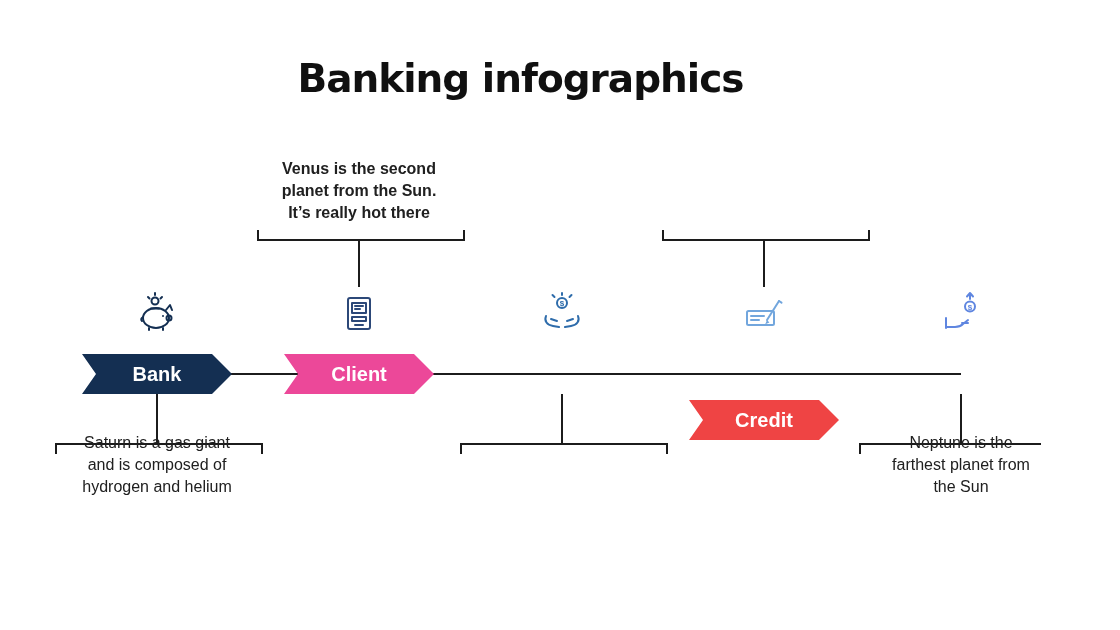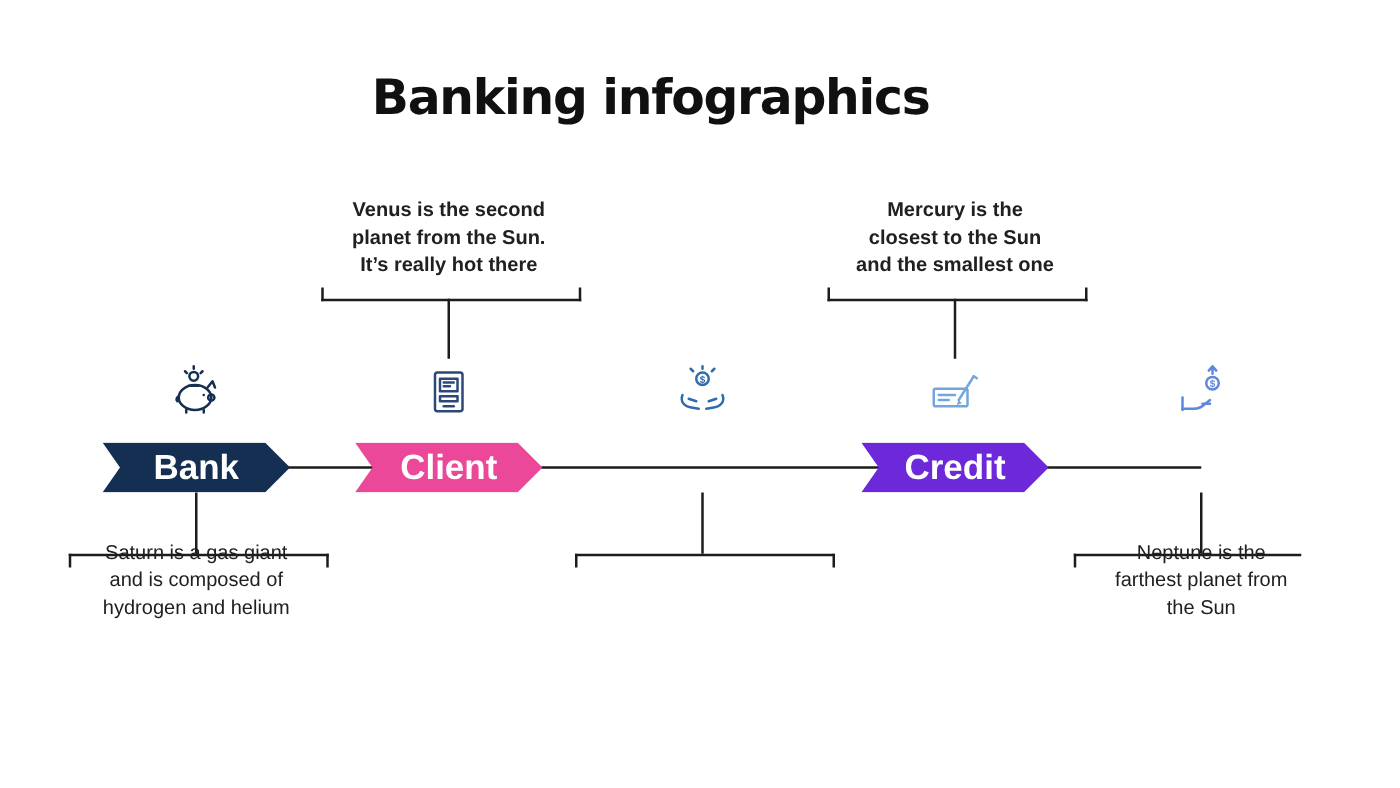--- a/index.html
+++ b/index.html
@@ -13,21 +13,21 @@
     font-size:39px;font-weight:800;color:#101010;letter-spacing:-1px;
     font-family:"DejaVu Sans","Liberation Sans",sans-serif;
   }
   
   .connector{position:absolute;top:373px;left:157px;width:804px;height:2px;background:#1c1c1c;z-index:1;}
   .arrow{
     position:absolute;top:354px;width:150px;height:40px;z-index:2;
     display:flex;align-items:center;justify-content:center;
     clip-path:polygon(0 0,calc(100% - 20px) 0,100% 50%,calc(100% - 20px) 100%,0 100%,14px 50%);
   }
-  .arrow-label{color:#ffffff;font-size:28px;font-weight:700;}
+  .arrow-label{color:#ffffff;font-size:20px;font-weight:700;}
   .a0{left:82px}.a1{left:284px}.a2{left:487px}.a3{left:689px}.a4{left:886px}
   
   .icon{position:absolute;top:290px;width:48px;height:48px;z-index:2;}
   .icon svg{width:48px;height:48px;display:block;}
   .i0{left:133px}.i1{left:335px}.i2{left:538px}.i3{left:740px}.i4{left:937px}
   
   .co-text{
     position:absolute;text-align:center;font-size:16px;line-height:22px;color:#202020;
     white-space:pre-line;
   }
@@ -54,21 +54,21 @@
   <h1 class="title">Banking infographics</h1>
 
   <div class="connector"></div>
 
   <div class="arrow a0" style="background-color: rgb(20, 47, 82);">
     <span class="arrow-label">Bank</span>
   </div>
   <div class="arrow a1" style="background-color: #ec4899;">
     <span class="arrow-label">Client</span>
   </div>
-  <div class="arrow a3" style="background-color: #6d28d9;">
+  <div class="arrow a3" style="background-color: #ef4444; margin-top: 46px;">
     <span class="arrow-label">Credit</span>
   </div>
 
   <div class="icon i0" style="color: rgb(20, 47, 82);">
     <svg viewBox="0 0 48 48" fill="none" stroke="currentColor" stroke-width="2" stroke-linecap="round" stroke-linejoin="round">
       <ellipse cx="23" cy="28" rx="13" ry="10"></ellipse>
       <path d="M33 20 l4 -5 2 5"></path>
       <circle cx="30" cy="26" r="1" fill="currentColor" stroke="none"></circle>
       <circle cx="36" cy="28" r="2.5"></circle>
       <path d="M16 38 v2 M30 38 v2"></path>
@@ -116,23 +116,20 @@
       <path d="M25 33 h6"></path>
     </svg>
   </div>
 
   <div class="co-text co-text-top ct1">Venus is the second
 planet from the Sun.
 It’s really hot there</div>
   <div class="bracket bracket-top bt1"></div>
   <div class="stem stem-top st1"></div>
 
-  <div class="co-text co-text-top ct3">Mercury is the
-closest to the Sun
-and the smallest one</div>
   <div class="bracket bracket-top bt3"></div>
   <div class="stem stem-top st3"></div>
 
   <div class="stem stem-bottom sb0"></div>
   <div class="bracket bracket-bottom bb0"></div>
   <div class="co-text co-text-bottom cb0">Saturn is a gas giant
 and is composed of
 hydrogen and helium</div>
 
   <div class="stem stem-bottom sb2"></div>

